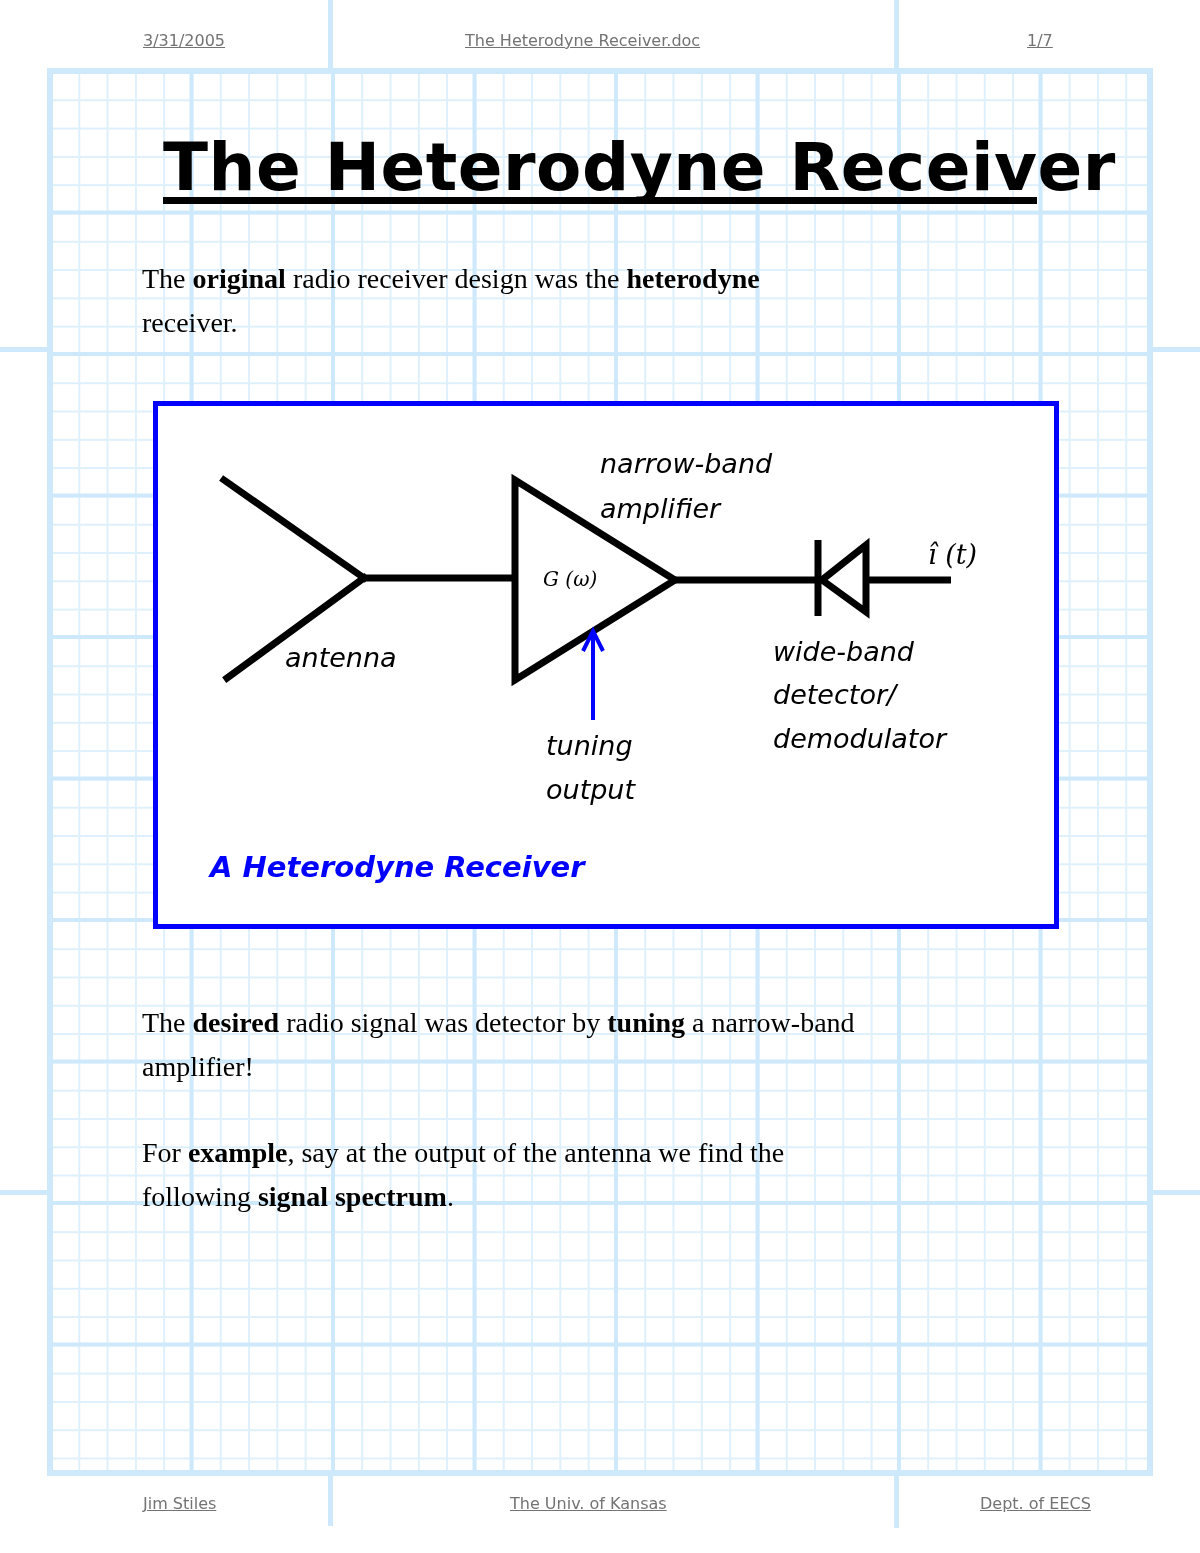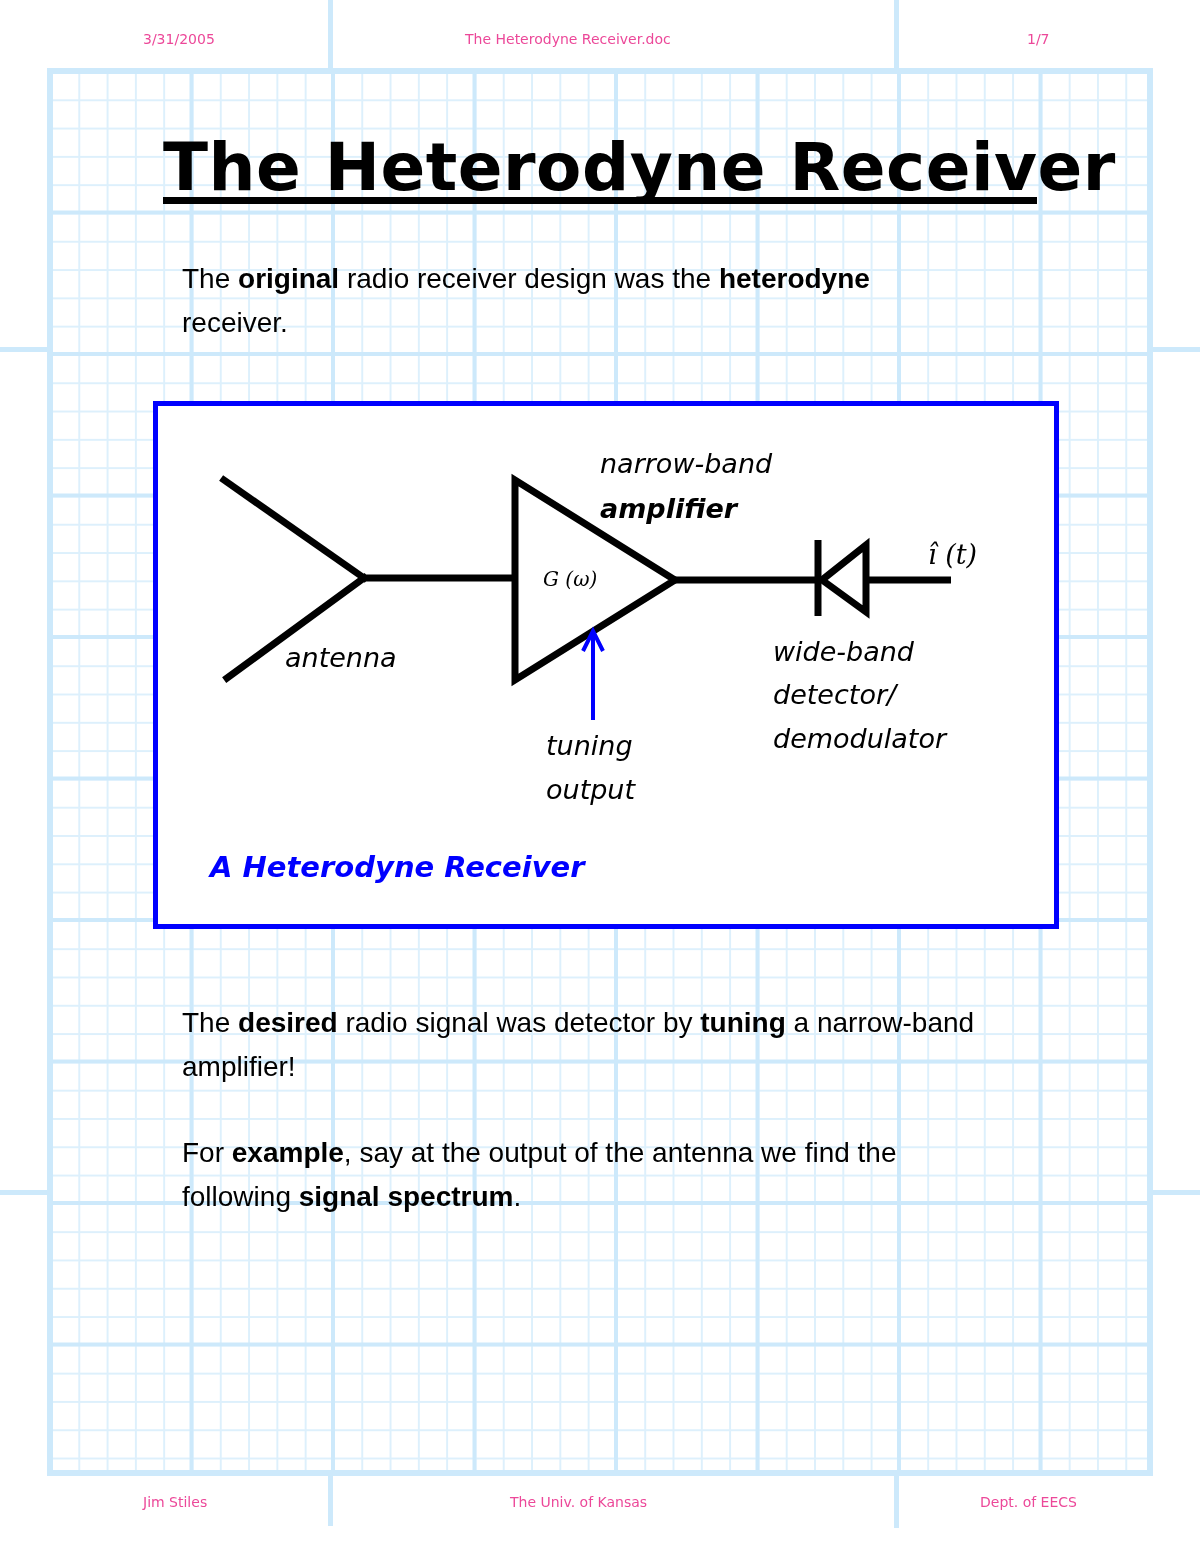--- a/index.html
+++ b/index.html
@@ -5,21 +5,21 @@
     html, body { margin: 0; padding: 0; }
     body {
       width: 1200px; height: 1553px; position: relative; overflow: hidden;
       background: #ffffff;
       font-family: "DejaVu Sans", sans-serif;
     }
 
     
     .hdr, .ftr {
       position: absolute; font-family: "DejaVu Sans", sans-serif;
-      font-size: 14px; color: #ec4899; white-space: nowrap;
+      font-size: 16px; color: #737373; white-space: nowrap; text-decoration: underline;
     }
 
     
     .ext { position: absolute; background: #cde9fb; }
 
     
     .paper {
       position: absolute; left: 47px; top: 68px; width: 1106px; height: 1408px;
       box-sizing: border-box; border: 6px solid #cde9fb;
       background-color: #ffffff;
@@ -34,22 +34,22 @@
 
     .title {
       position: absolute; left: 163px; top: 128px; width: 874px;
       font-family: "DejaVu Sans", sans-serif; font-weight: bold;
       font-size: 66px; letter-spacing: 0.5px; color: #000;
       white-space: nowrap; line-height: 80px;
     }
     .title-rule { position: absolute; left: 163px; top: 197px; width: 874px; height: 7px; background: #000; }
 
     .para {
-      position: absolute; left: 142px; font-family: Liberation Sans, sans-serif;
-      font-size: 28px; line-height: 44px; color: #000; white-space: nowrap; margin-left: 40px;
+      position: absolute; left: 142px; font-family: Liberation Serif, serif;
+      font-size: 28px; line-height: 44px; color: #000; white-space: nowrap;
     }
     .para b { font-weight: bold; }
 
     .figbox {
       position: absolute; left: 153px; top: 401px; width: 906px; height: 528px;
       box-sizing: border-box; border: 5px solid #0000ff; background: #ffffff;
     }
     .lbl {
       position: absolute; font-family: "DejaVu Sans", sans-serif; font-style: italic;
       font-size: 27px; line-height: 44px; color: #000; white-space: nowrap;
@@ -105,21 +105,21 @@
   </g>
 
   <g stroke="#0000ff" stroke-width="4" fill="none">
     <line x1="593" y1="720" x2="593" y2="632"></line>
     <polyline points="583,651 593,631 603,651"></polyline>
   </g>
 </svg>
 
 <div class="lbl" style="left:285px; top:636px;">antenna</div>
 <div class="lbl" style="left:600px; top:442px;">narrow-band</div>
-<div class="lbl" style="left:600px; top:487px;font-weight:bold;">amplifier</div>
+<div class="lbl" style="left:600px; top:487px;">amplifier</div>
 <div class="lbl math" style="left:543px; top:557px; font-size:20px;">G (ω)</div>
 <div class="lbl math" style="left:928px; top:533px; font-size:27px;">î (t)</div>
 <div class="lbl" style="left:546px; top:724px;">tuning</div>
 <div class="lbl" style="left:546px; top:768px;">output</div>
 <div class="lbl" style="left:773px; top:630px;">wide-band</div>
 <div class="lbl" style="left:773px; top:673px;">detector/</div>
 <div class="lbl" style="left:773px; top:717px;">demodulator</div>
 
 <div class="caption">A Heterodyne Receiver</div>
 

